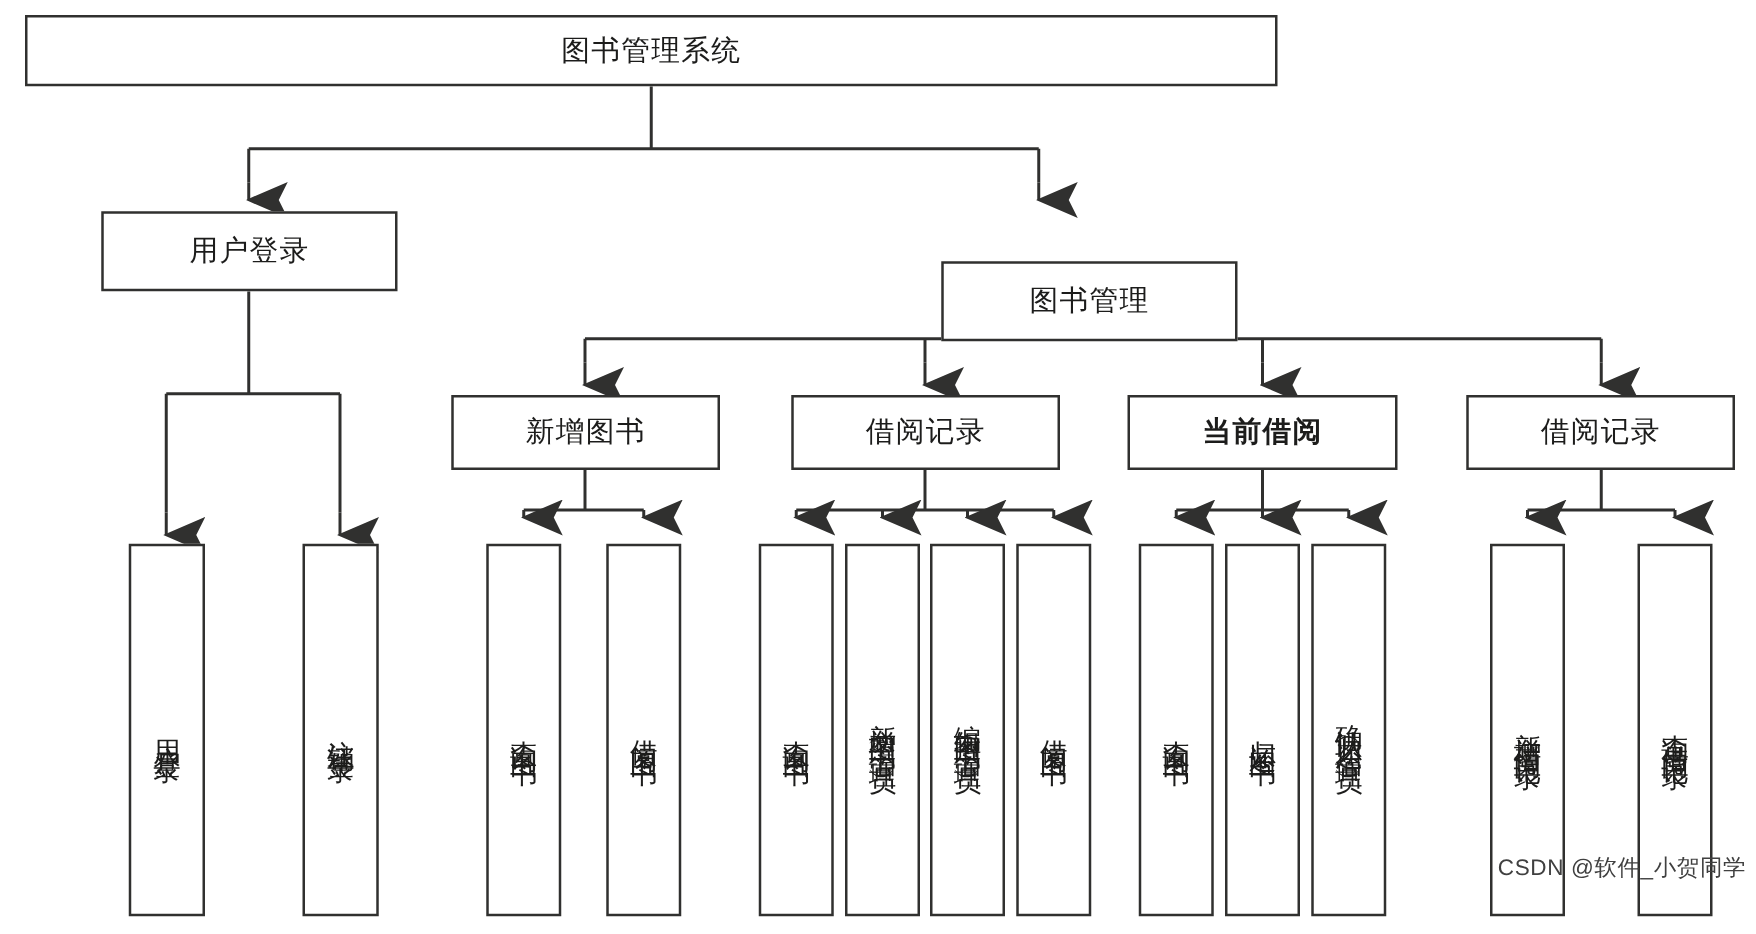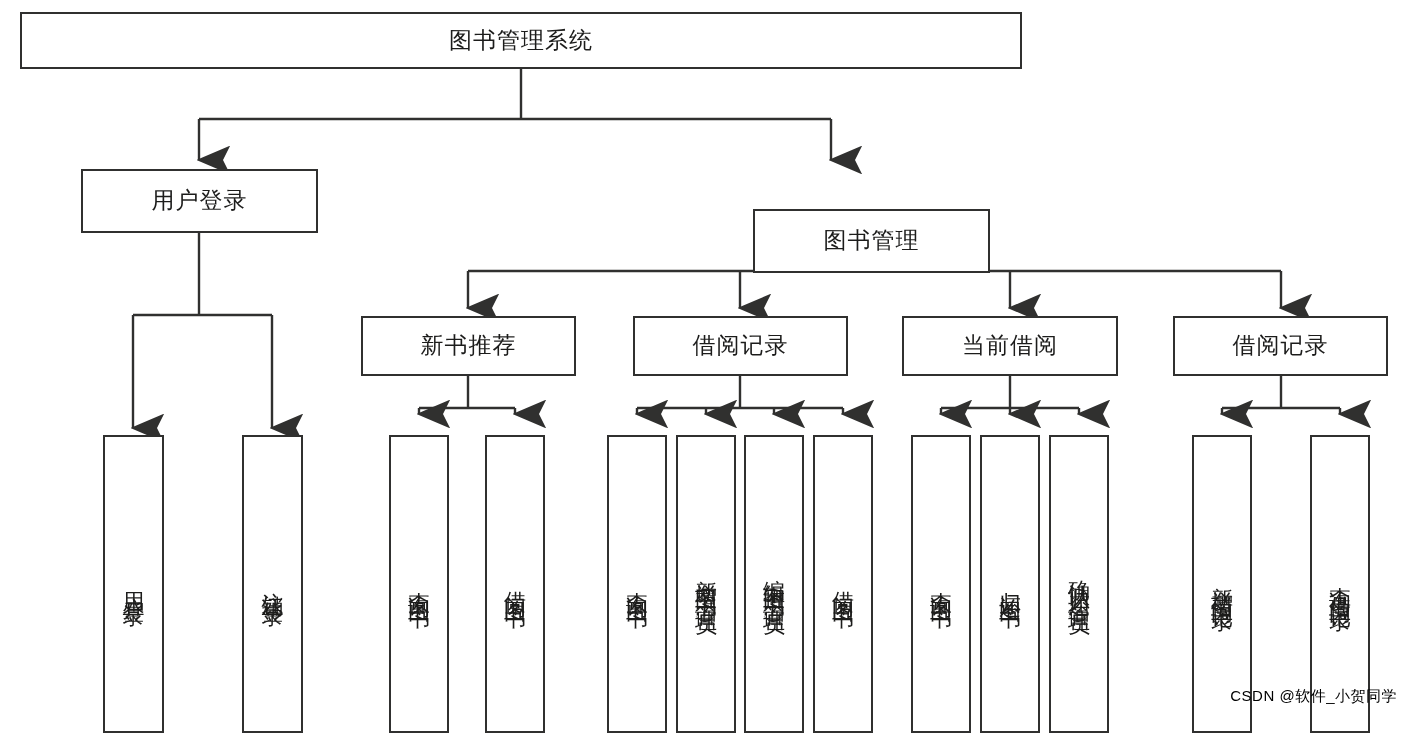--- a/index.html
+++ b/index.html
@@ -62,22 +62,22 @@
     stroke-width: 2.4;
     fill: none;
   }
   .arrow-head {
     fill: #30302f;
   }
   .watermark {
     position: absolute;
     right: 8px;
     bottom: 6px;
-    font-size: 15px;
-    color: #000000;
+    font-size: 18px;
+    color: #404040;
     letter-spacing: 0.5px;
     white-space: nowrap;
   }
 </style>
 </head>
 <body>
 
 <div id="diagram-root">
 
   <svg class="connectors" viewBox="0 0 1405 747">
@@ -144,26 +144,26 @@
   </div>
 
   <div class="node-box" style="left:81px; top:169px; width:237px; height:64px;">
     <span class="node-label-h">用户登录</span>
   </div>
   <div class="node-box" style="left:753px; top:169px; width:237px; height:64px;margin-top:40px;">
     <span class="node-label-h">图书管理</span>
   </div>
 
   <div class="node-box" style="left:361px; top:316px; width:215px; height:60px;">
-    <span class="node-label-h">新书推荐</span>
+    <span class="node-label-h">新增图书</span>
   </div>
   <div class="node-box" style="left:633px; top:316px; width:215px; height:60px;">
     <span class="node-label-h">借阅记录</span>
   </div>
-  <div class="node-box" style="left:902px; top:316px; width:216px; height:60px;">
+  <div class="node-box" style="left:902px; top:316px; width:216px; height:60px;font-weight:bold;">
     <span class="node-label-h">当前借阅</span>
   </div>
   <div class="node-box" style="left:1173px; top:316px; width:215px; height:60px;font-family:Liberation Serif, serif;">
     <span class="node-label-h">借阅记录</span>
   </div>
 
   <div class="node-box leaf-box" style="left:103px; top:435px; width:61px; height:298px;">
     <span class="node-label-v">用户登录</span>
   </div>
   <div class="node-box leaf-box" style="left:242px; top:435px; width:61px; height:298px;">

